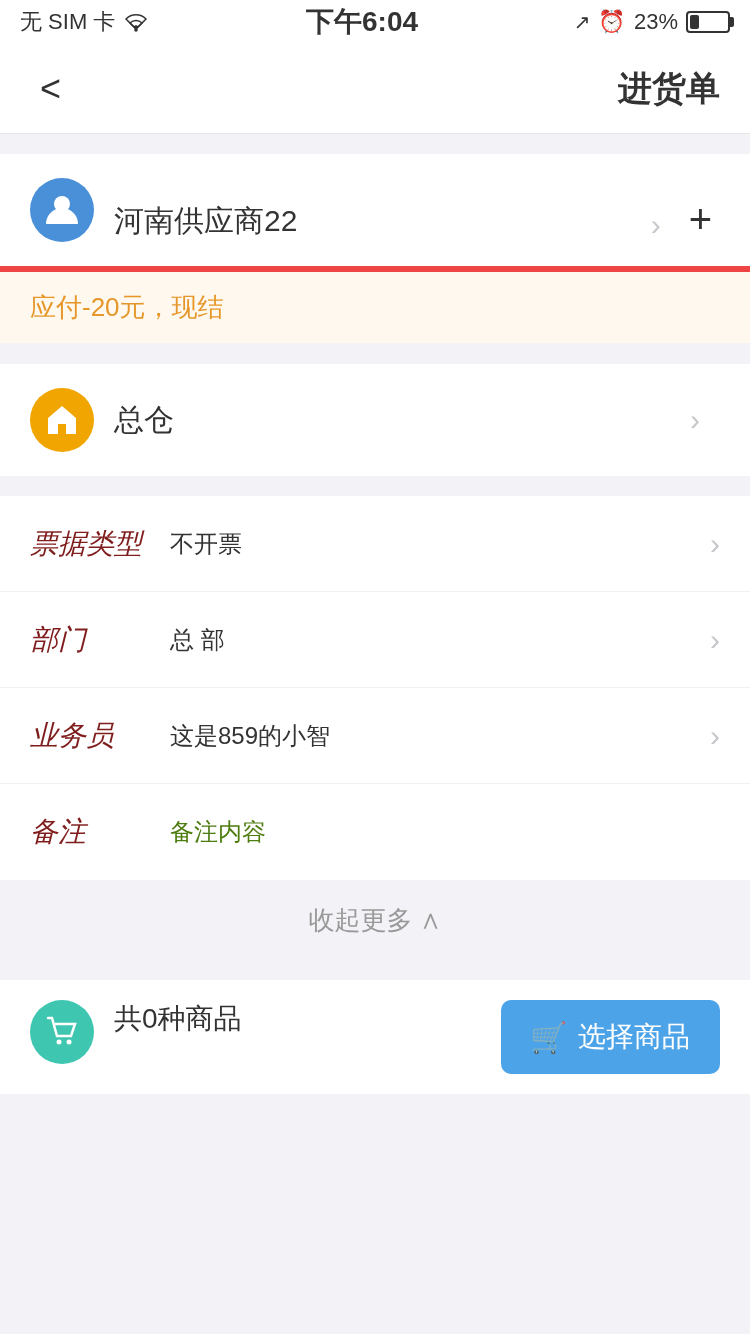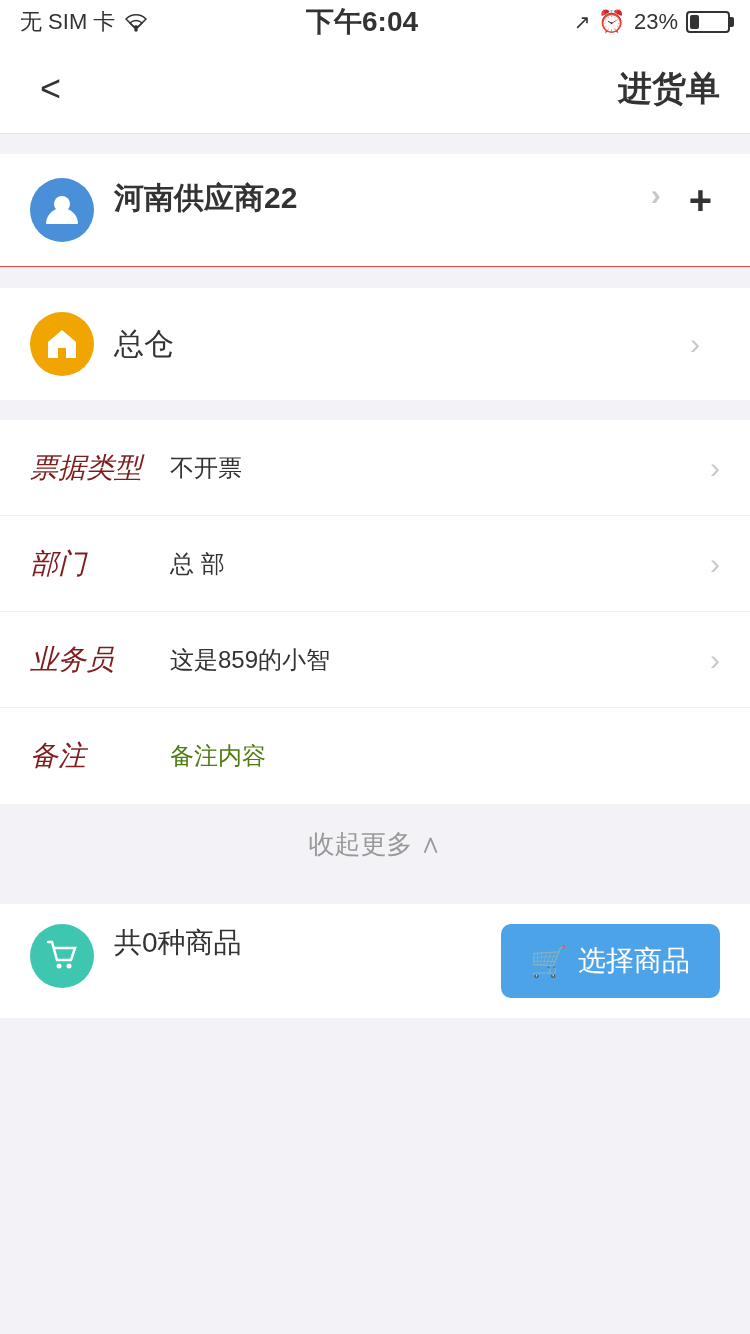--- a/index.html
+++ b/index.html
@@ -106,26 +106,25 @@
 
     
     .card {
       background: #fff;
       margin: 0;
     }
 
     
     .supplier-row {
       display: flex;
-      align-items: flex-start;
+      align-items: flex-end;
       padding: 24px 30px;
       background: #fff;
-      border-bottom: 1px solid #ef4444;
+      border-bottom: 6px solid #ef4444;
       position: relative;
-      font-weight: bold;
     }
     .supplier-avatar {
       width: 64px;
       height: 64px;
       border-radius: 50%;
       background: #4a90d9;
       display: flex;
       align-items: center;
       justify-content: center;
       flex-shrink: 0;
@@ -316,20 +315,23 @@
     <div class="supplier-avatar">
       <svg viewBox="0 0 36 36" fill="white">
         <circle cx="18" cy="12" r="8" fill="white"></circle>
         <path d="M2 32c0-8.8 7.2-16 16-16s16 7.2 16 16" fill="white"></path>
       </svg>
     </div>
     <span class="supplier-name">河南供应商22</span>
     <span class="chevron">›</span>
     <span class="plus-btn">+</span>
   </div>
+  <div class="alert-banner">
+    <span>应付-20元，现结</span>
+  </div>
 </div>
 
 <div class="section-gap"></div>
 
 <div class="card">
   <div class="warehouse-row">
     <div class="warehouse-icon">
       <svg width="36" height="36" viewBox="0 0 36 36" fill="white">
         <path d="M18 4L4 16v16h10V22h8v10h10V16z" fill="white"></path>
       </svg>

